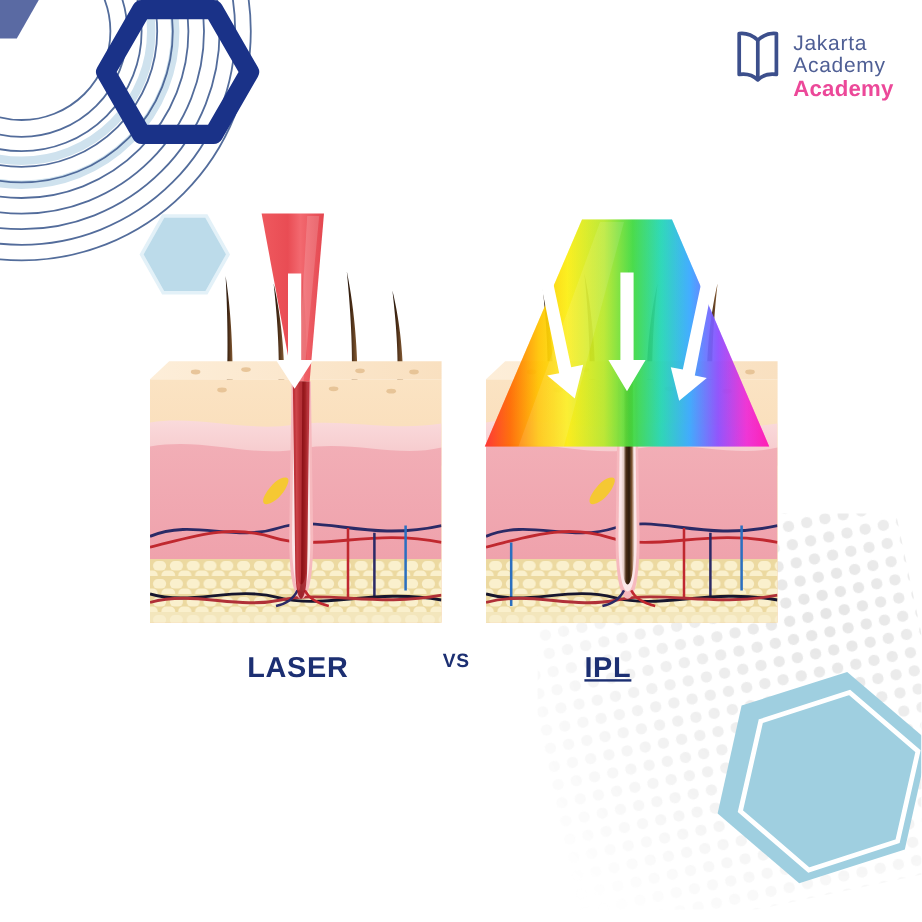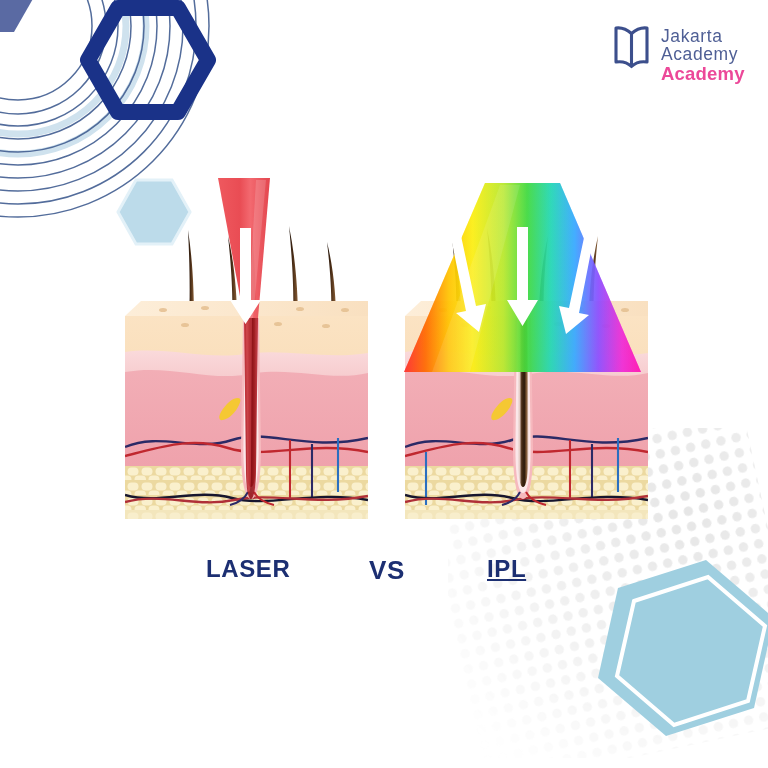--- a/index.html
+++ b/index.html
@@ -27,28 +27,28 @@
     font-size:17.5px;color:#4f5f95;letter-spacing:.6px;font-weight:400;
   }
   #logo-text .l3{
     font-size:18.5px;color:#ec4899;letter-spacing:.2px;font-weight:bold;
   }
 
   
   #illustration{position:absolute;left:0;top:0;width:768px;height:768px;}
 
   
-  #labels{position:absolute;left:0;top:543px;width:768px;height:34px;margin-top:12px;}
+  #labels{position:absolute;left:0;top:543px;width:768px;height:34px;}
   .lbl{
     position:absolute;top:0;
     font-size:24px;font-weight:bold;color:#1c2f72;
     letter-spacing:.6px;white-space:nowrap;
   }
   #label-laser{left:206px;}
-  #label-vs{left:369px;font-size:26px;}
+  #label-vs{left:369px;font-size:16px;}
   #label-ipl{left:487px;text-decoration:underline;}
 </style>
 </head>
 <body>
 
 <div id="stage">
 
   <svg class="deco" id="deco-topleft" viewBox="0 0 330 330">
     <defs>
       <clipPath id="clipTL">

